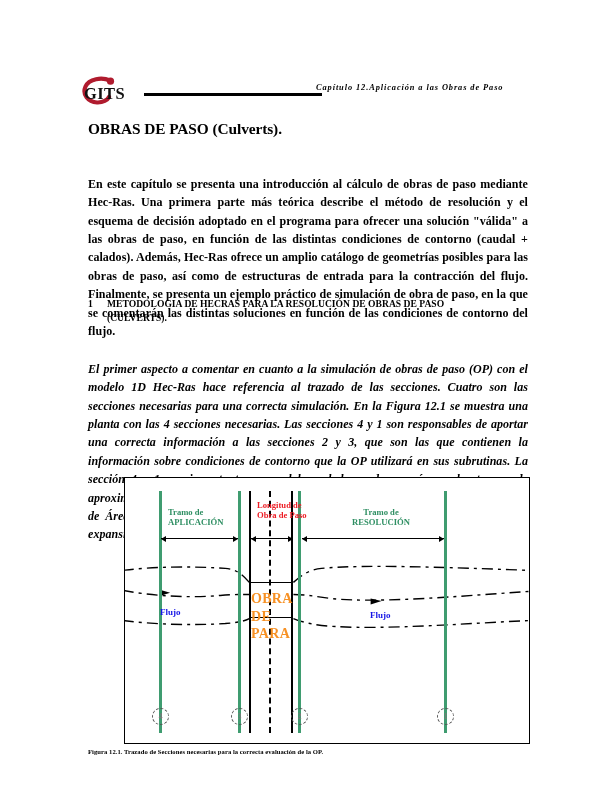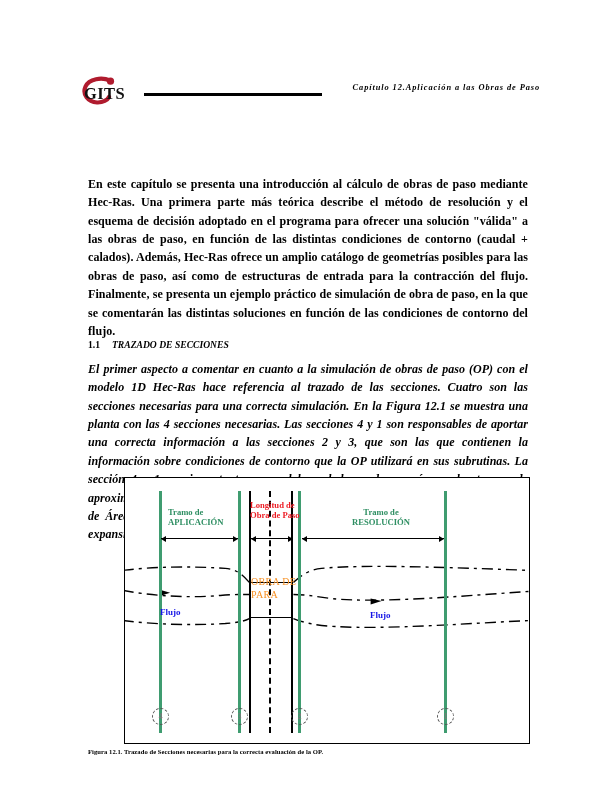--- a/index.html
+++ b/index.html
@@ -47,21 +47,21 @@
     top: 19px;
     width: 178px;
     height: 2.5px;
     background: #000;
   }
   .header-title {
     position: absolute;
     left: 244px;
     top: 9px;
     width: 224px;
-    text-align: right;
+    text-align: left;
     font-family: "Liberation Serif", "DejaVu Serif", serif;
     font-style: italic;
     font-weight: bold;
     font-size: 8.4px;
     letter-spacing: 0.9px;
     white-space: nowrap;
     color: #000;
   }
 
   
@@ -186,25 +186,25 @@
     top: 104px;
     width: 44px;
     height: 36px;
     border-top: 1.6px solid #000;
     border-bottom: 1.6px solid #000;
     box-sizing: border-box;
   }
   .culvert-label {
     position: absolute;
     left: 126px;
-    top: 98px;
+    top: 112px;
     width: 62px;
     color: #F79124;
-    font-weight: normal;
-    font-size: 10px;
+    font-weight: bold;
+    font-size: 14px;
     line-height: 1.25;
     letter-spacing: 0.3px;
   }
 
   
   .lbl {
     position: absolute;
     font-weight: bold;
     line-height: 1.2;
   }
@@ -224,20 +224,21 @@
     font-size: 8.6px;
     text-align: center;
   }
   .lbl-longitud {
     left: 125px;
     top: 22px;
     width: 60px;
     color: #ED1C24;
     font-size: 8.6px;
     line-height: 1.22;
+    padding-left: 7px;
   }
   .lbl-flujo-left {
     left: 35px;
     top: 129px;
     color: #1414E6;
     font-size: 9px;
   }
   .lbl-flujo-right {
     left: 245px;
     top: 132px;
@@ -331,28 +332,30 @@
         <text x="7" y="23" font-family="Liberation Serif, serif" font-size="16.5" font-weight="bold" fill="#111" letter-spacing="0.4">GITS</text>
       </svg>
     </div>
 
     <div class="header-rule"></div>
 
     <div class="header-title">Capítulo  12.Aplicación  a  las  Obras  de  Paso</div>
   </div>
 
   <div class="doc-title">
+    <div>OBRAS DE PASO (Culverts).</div>
   </div>
 
   <div class="para" id="para-intro">En este capítulo se presenta una introducción al cálculo de obras de paso mediante Hec-Ras. Una primera parte más teórica describe el método de resolución y el esquema de decisión adoptado en el programa para ofrecer una solución "válida" a las obras de paso, en función de las distintas condiciones de contorno (caudal + calados). Además, Hec-Ras ofrece un amplio catálogo de geometrías posibles para las obras de paso, así como de estructuras de entrada para la contracción del flujo. Finalmente, se presenta un ejemplo práctico de simulación de obra de paso, en la que se comentarán las distintas soluciones en función de las condiciones de contorno del flujo.</div>
 
-
-  <div class="h2">
-    <span class="num">1.1</span><span>TRAZADO DE SECCIONES</span>
+  <div class="h1">
+    <span class="num">1</span><span class="txt">METODOLOGIA DE HECRAS PARA LA RESOLUCIÓN DE OBRAS DE PASO</span>
+    <span class="h1-l2">(CULVERTS).</span>
   </div>
+
 
   <div class="para" id="para-secciones">El primer aspecto a comentar en cuanto a la simulación de obras de paso (OP) con el modelo 1D Hec-Ras hace referencia al trazado de las secciones. Cuatro son las secciones necesarias para una correcta simulación. En la Figura 12.1 se muestra una planta con las 4 secciones necesarias. Las secciones 4 y 1 son responsables de aportar una correcta información a las secciones 2 y 3, que son las que contienen la información sobre condiciones de contorno que la OP utilizará en sus subrutinas. La sección 4 y 1 son importantes para el buen balance de energías en los tramos de aproximación (contracción 4-3 y expansión 2-1). Como veremos, se recomienda el uso de Áreas Inefectivas en estos tramos para simular los fenómenos de contracción y expansión de las líneas de corriente del flujo en el esquema unidimensional.</div>
 
   <div class="figure-box">
     <div class="fig-inner">
 
       <svg class="flow-svg" viewBox="0 0 403 264" preserveAspectRatio="none">
         <g stroke="#000" stroke-width="1.4" fill="none" stroke-dasharray="11 5 3 5" stroke-linecap="butt">
 
           <path d="M-2 92 C 30 88, 70 88, 100 90 C 112 91, 118 97, 124 104"></path>

